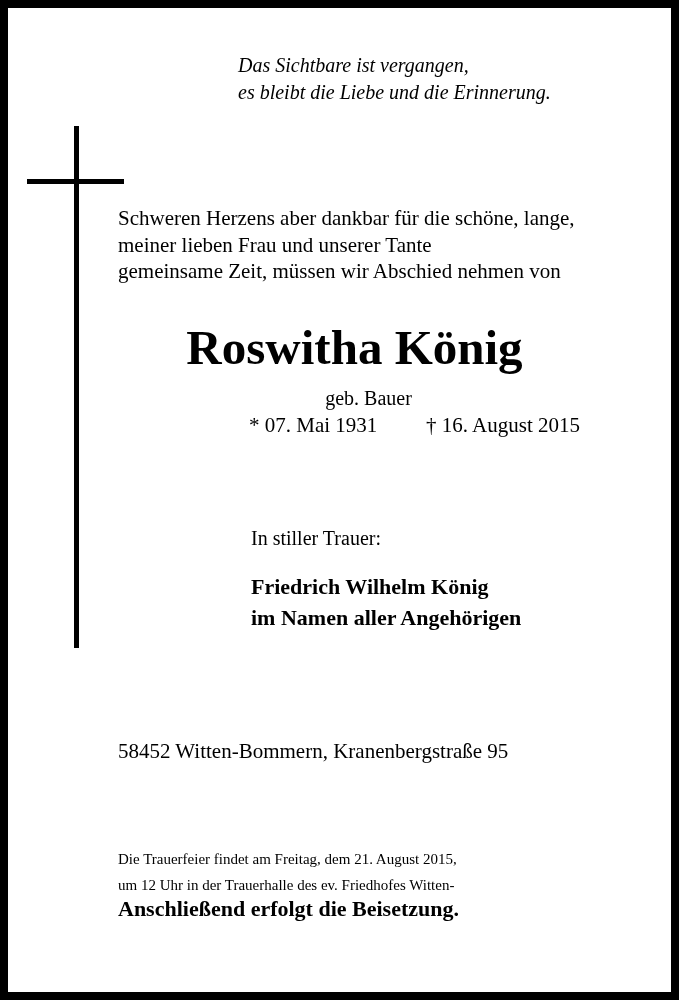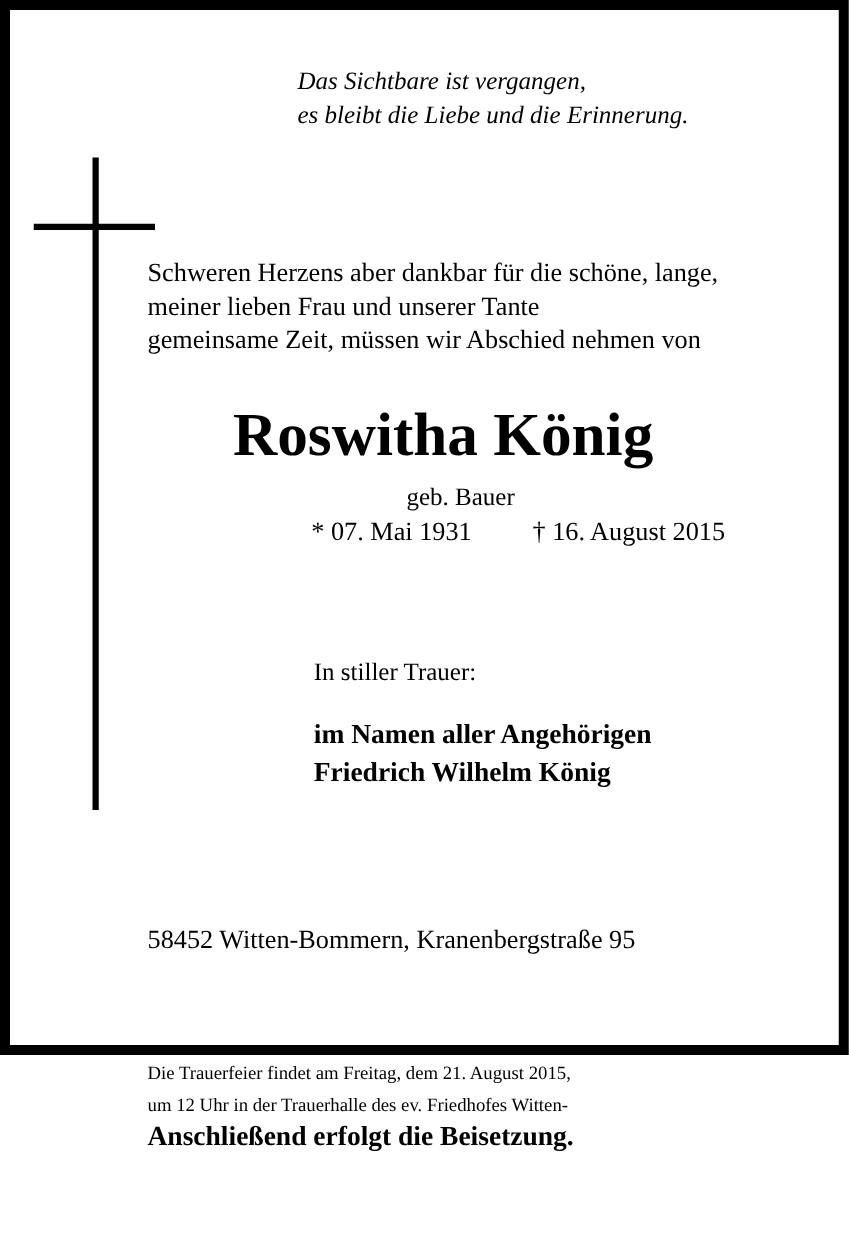--- a/index.html
+++ b/index.html
@@ -1,19 +1,19 @@
 <!DOCTYPE html>
 <html><head>
   <meta charset="utf-8">
   <style>
     html, body { margin: 0; padding: 0; background: #ffffff; }
     body { width: 679px; height: 1000px; position: relative; overflow: hidden; }
     .frame {
       position: absolute; left: 0; top: 0;
-      width: 679px; height: 844px;
+      width: 679px; height: 1000px;
       box-sizing: border-box;
       border: 8px solid #000000;
       background: #ffffff;
     }
     .serif { font-family: "Liberation Serif", "DejaVu Serif", serif; color: #000; }
     .motto {
       position: absolute; left: 230px; top: 44px;
       font-style: italic; font-size: 20px; line-height: 27px;
       white-space: nowrap;
     }
@@ -91,22 +91,22 @@
   <div class="maiden serif">geb. Bauer</div>
 
   <div class="dates serif">
     <span>* 07. Mai 1931</span>
     <span class="death">† 16. August 2015</span>
   </div>
 
   <div class="mourning-label serif">In stiller Trauer:</div>
 
   <div class="mourners serif">
+    <span class="line">Friedrich Wilhelm König</span>
     <span class="line">im Namen aller Angehörigen</span>
-    <span class="line">Friedrich Wilhelm König</span>
   </div>
 
   <div class="address serif">58452 Witten-Bommern, Kranenbergstraße 95</div>
 
   <div class="ceremony serif">
     <span class="line">Die Trauerfeier findet am Freitag, dem 21. August 2015,</span>
     <span class="line">um 12 Uhr in der Trauerhalle des ev. Friedhofes Witten-</span>
   </div>
 
   <div class="burial serif">Anschließend erfolgt die Beisetzung.</div>

